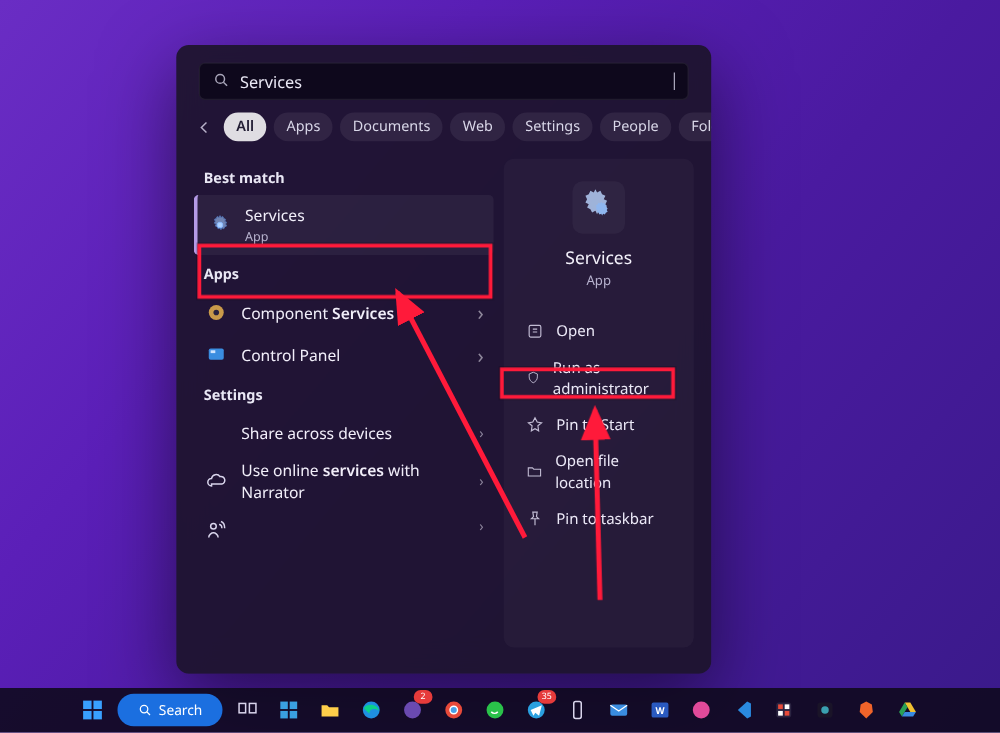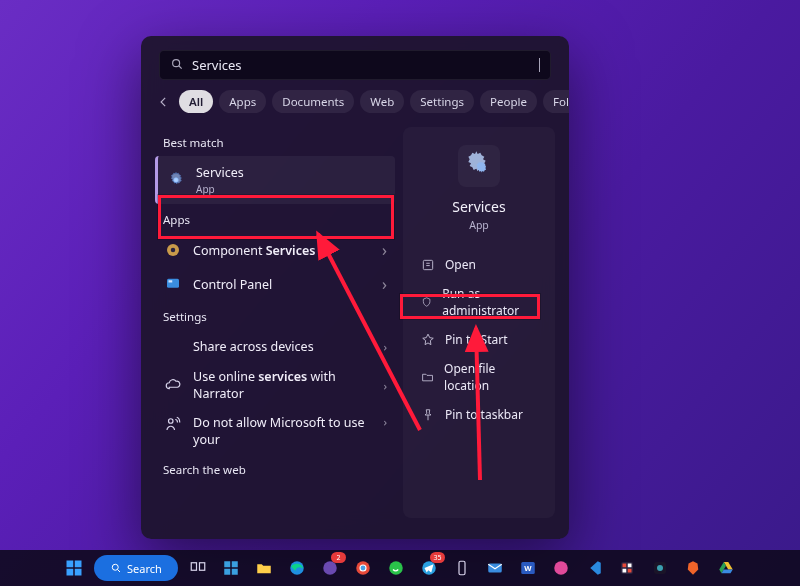--- a/index.html
+++ b/index.html
@@ -59,21 +59,21 @@
   .left-col { width: 240px; overflow:hidden; }
   .right-col {
     flex:1;
     background: rgba(255,255,255,0.03);
     border-radius: 8px;
     padding: 18px 8px 10px;
     display:flex; flex-direction:column; align-items:center;
     font-size: 12px;
   }
   .section-label {
-    font-size: 11.5px; font-weight:400; color:#e9e7f4;
+    font-size: 11.5px; font-weight:700; color:#e9e7f4;
     padding: 8px 8px 6px;
   }
   .result-item {
     display:flex; align-items:center; gap:10px;
     padding: 6px 8px;
     border-radius:4px;
     position:relative;
     cursor:pointer;
   }
   .result-item .icon-slot { width:20px; height:20px; display:flex;align-items:center;justify-content:center;}
@@ -247,26 +247,24 @@
       </div>
 
       <div class="result-item setting-item" style="align-items:flex-start;">
         <span class="icon-slot">
           <svg viewBox="0 0 24 24" fill="none" stroke="#d9d5ec" stroke-width="1.6">
               <circle cx="9" cy="8" r="3"></circle>
               <path d="M4 20c0-3 3-5 5-5s5 2 5 5M15 6c2 0 3 2 3 4M17 3c3 1 4 5 4 7"></path>
             </svg>
         </span>
         <div class="titles">
-          <div class="title">Do not allow Microsoft to use your</div>
         </div>
         <span class="chev">›</span>
       </div>
 
-      <div class="section-label">Search the web</div>
 
       <div class="result-item">
         
         
         
       </div>
     </div>
 
     <div class="right-col">
       <div class="right-icon-big">

